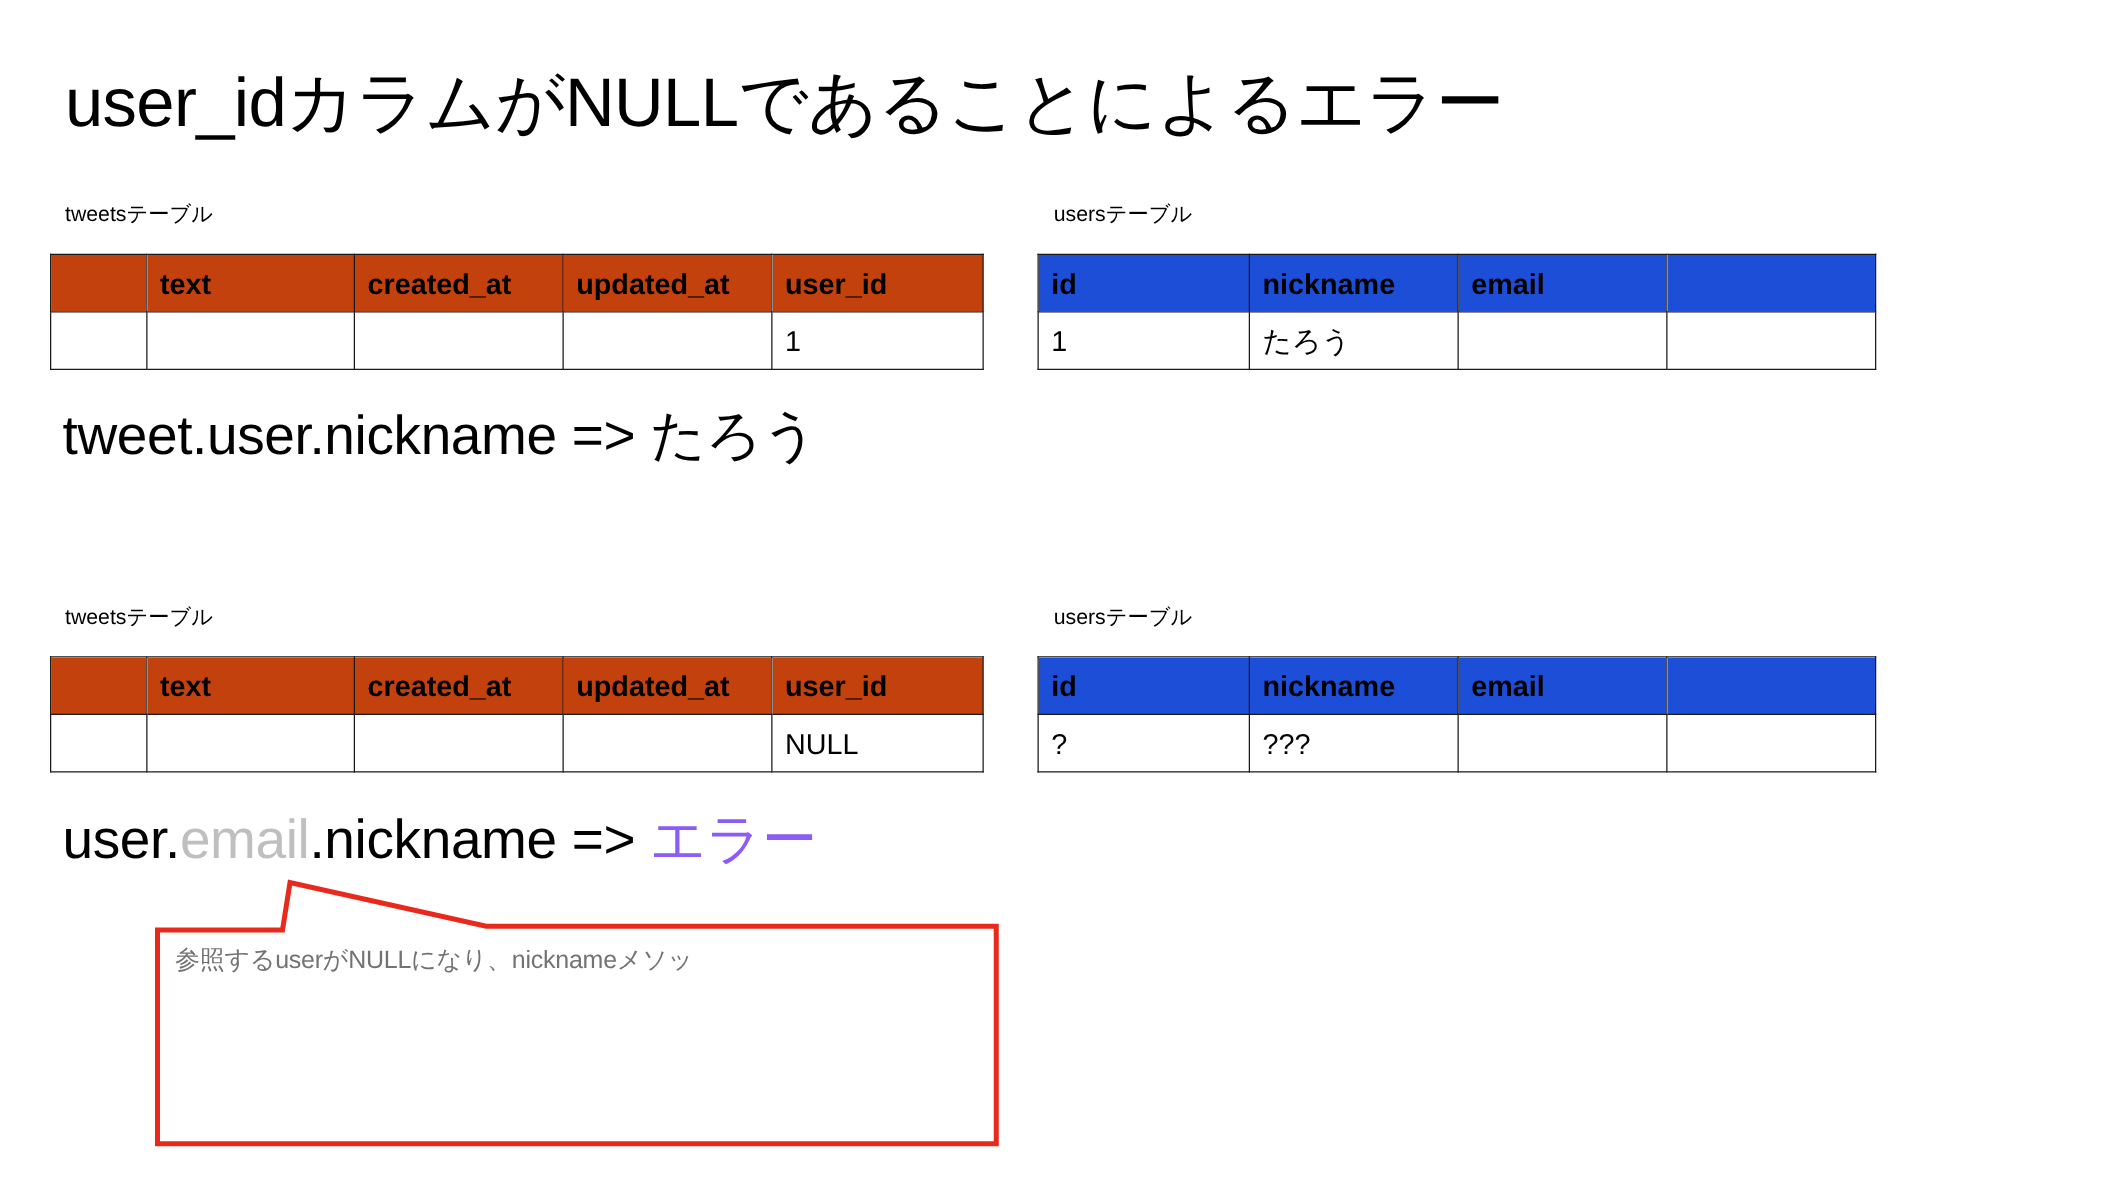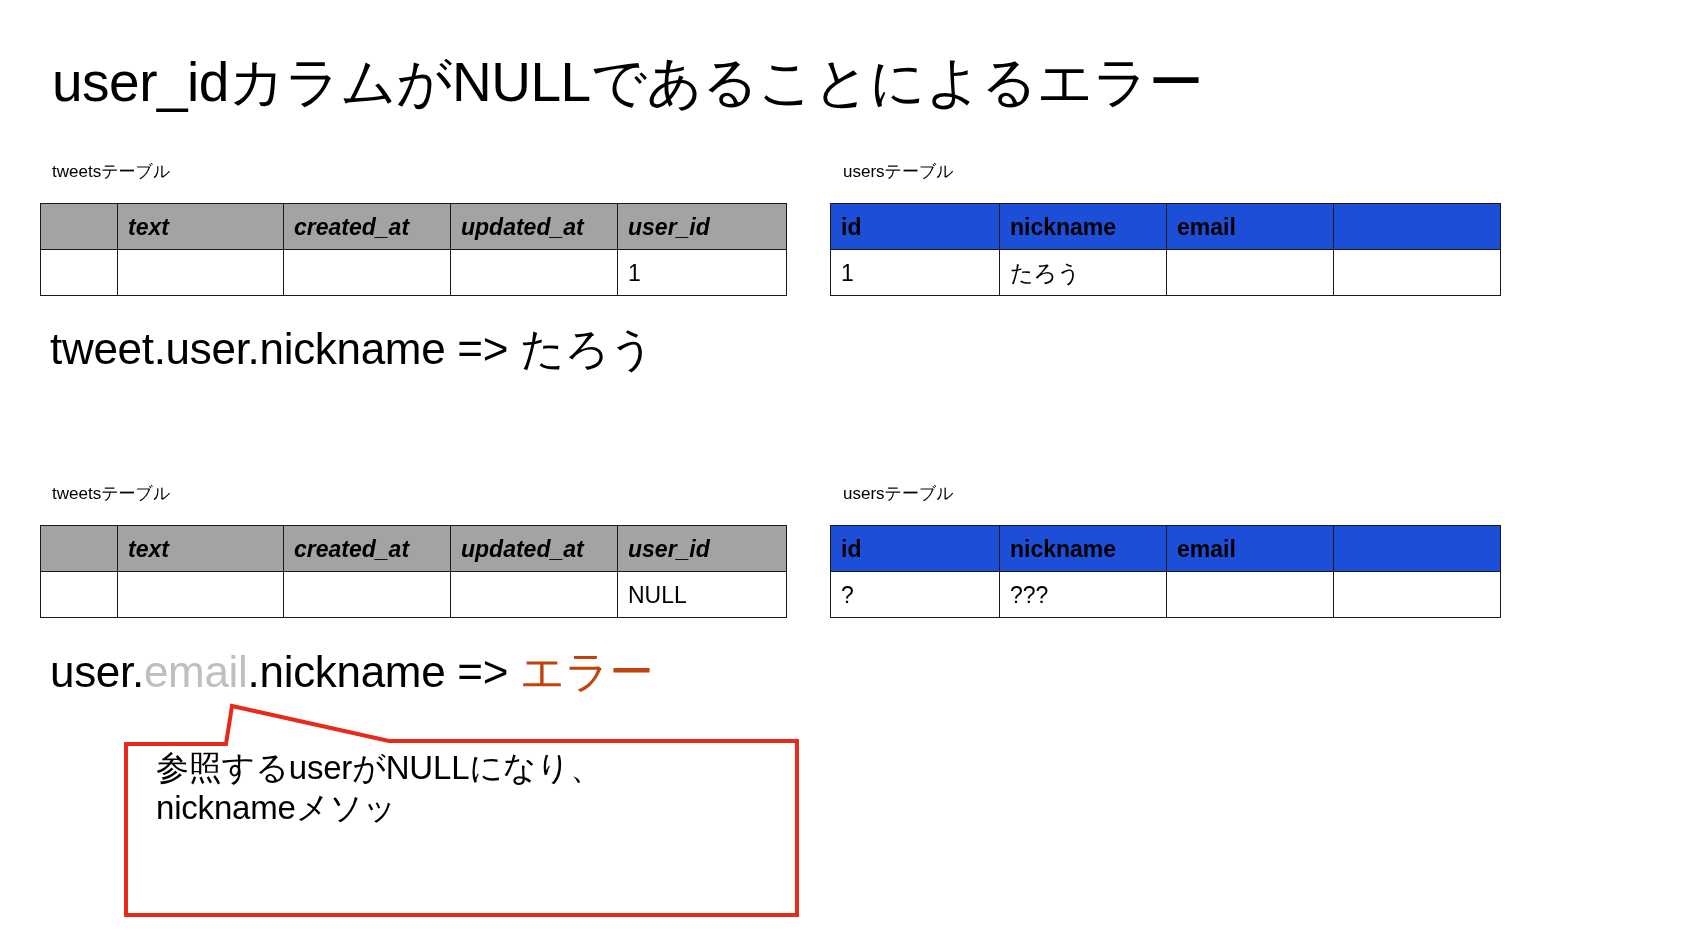--- a/index.html
+++ b/index.html
@@ -57,21 +57,21 @@
     line-height: 26px;
     vertical-align: middle;
     height: 46px;
     box-sizing: border-box;
     overflow: hidden;
     white-space: nowrap;
   }
   .db-table thead td {
     font-weight: bold;
   }
-  .tbl-tweets thead td { background: #a3a3a3; font-style: italic; }
+  .tbl-tweets thead td { background: #c2410c; }
   .tbl-users  thead td { background: #1d4ed8; }
   .db-table tbody td { background: #ffffff; }
 
   
   .tbl-tweets { left: 40px; width: 746px; }
   .tbl-tweets col.c0 { width: 77px; }
   .tbl-tweets col.c1 { width: 166px; }
   .tbl-tweets col.c2 { width: 167px; }
   .tbl-tweets col.c3 { width: 167px; }
   .tbl-tweets col.c4 { width: 169px; }
@@ -86,44 +86,44 @@
   
   .expr {
     position: absolute;
     left: 50px;
     font-size: 44px;
     line-height: 52px;
     white-space: nowrap;
     letter-spacing: -0.3px;
   }
   .expr .muted { color: #bfbfbf; }
-  .expr .err   { color: #c2410c; }
+  .expr .err   { color: #8b5cf6; }
 
   
   .callout-wrap {
     position: absolute;
     left: 124px;
     top: 700px;
     width: 680px;
     height: 230px;
   }
   .callout-svg {
     position: absolute;
     left: 0;
     top: 0;
     overflow: visible;
   }
   .callout-text {
     position: absolute;
-    left: 32px;
+    left: 16px;
     top: 48px;
     width: 584px;
-    font-size: 33px;
+    font-size: 20px;
     line-height: 40px;
-    color: #000000;
+    color: #737373;
     letter-spacing: -0.2px;
   }
 </style>
 </head>
 <body>
 
 <div class="slide">
 
   <div class="slide-title">user_idカラムがNULLであることによるエラー</div>
 

